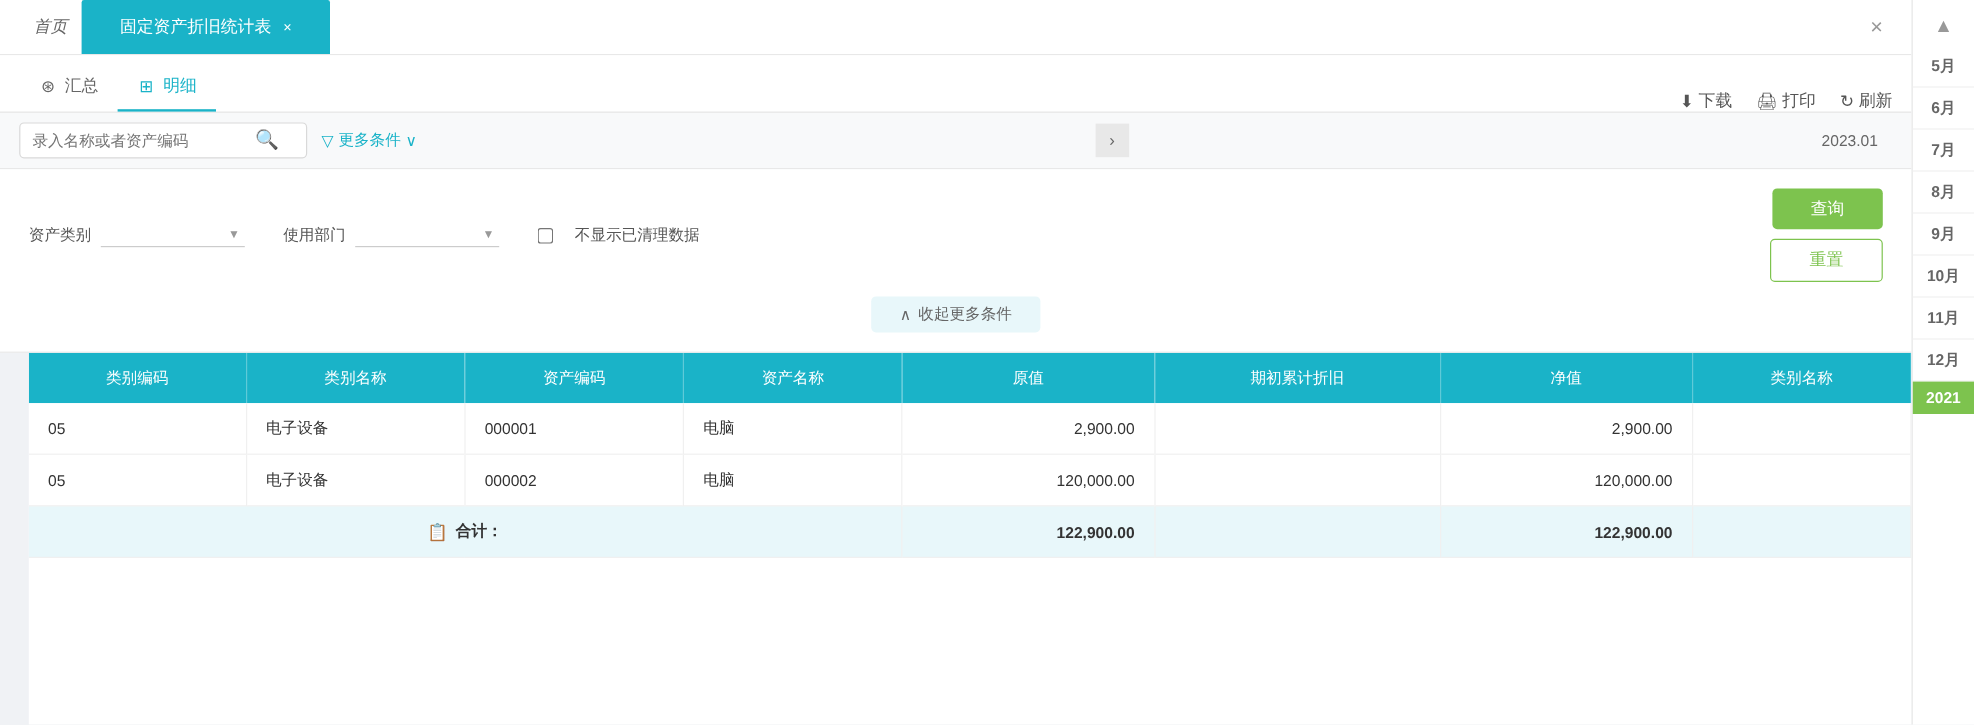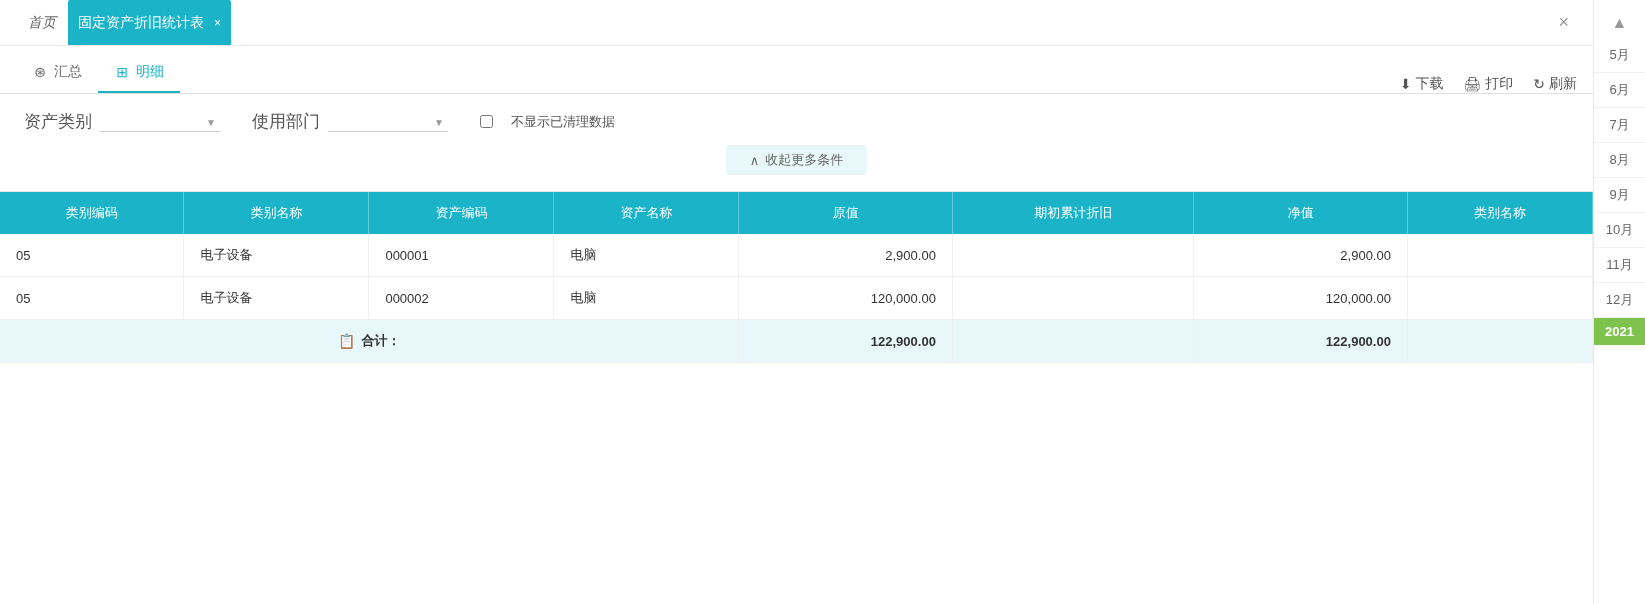--- a/index.html
+++ b/index.html
@@ -28,21 +28,21 @@
       cursor: pointer;
       padding: 0 12px;
       font-style: italic;
     }
     .nav-tab {
       display: flex;
       align-items: center;
       background: #1ab3c8;
       color: #fff;
       font-size: 14px;
-      padding: 0 10px;
+      padding: 0 32px;
       height: 100%;
       cursor: pointer;
       gap: 6px;
       border-radius: 2px 2px 0 0;
     }
     .nav-tab-close {
       font-size: 12px;
       color: #fff;
       cursor: pointer;
       margin-left: 4px;
@@ -160,21 +160,21 @@
       align-items: center;
       gap: 32px;
       margin-bottom: 12px;
     }
     .filter-item {
       display: flex;
       align-items: center;
       gap: 8px;
     }
     .filter-label {
-      font-size: 17px;
+      font-size: 13px;
       color: #555;
       white-space: nowrap;
     }
     .filter-select {
       border: none;
       border-bottom: 1px solid #ccc;
       padding: 2px 24px 2px 4px;
       font-size: 13px;
       color: #333;
       background: transparent;
@@ -248,20 +248,21 @@
       border-radius: 4px;
       width: fit-content;
       margin: 0 auto;
     }
 
     
     .table-wrap {
       flex: 1;
       overflow: auto;
       background: #fff;
+      margin-left: 24px;
     }
     table {
       width: 100%;
       border-collapse: collapse;
       font-size: 13px;
     }
     thead tr {
       background: #1ab3c8;
       color: #fff;
     }
@@ -314,20 +315,21 @@
       gap: 0;
     }
     .month-item {
       width: 100%;
       text-align: center;
       padding: 8px 0;
       font-size: 13px;
       color: #666;
       cursor: pointer;
       border-bottom: 1px solid #f0f0f0;
+      font-weight: bold;
     }
     .year-badge {
       width: 100%;
       text-align: center;
       background: #7dc34e;
       color: #fff;
       font-size: 13px;
       padding: 6px 0;
       font-weight: bold;
     }
@@ -378,20 +380,35 @@
         <span>🖨</span>
         <span>打印</span>
       </div>
       <div class="toolbar-btn">
         <span>↻</span>
         <span>刷新</span>
       </div>
     </div>
   </div>
 
+  <div class="search-bar">
+    <div class="search-input-wrap">
+      <input type="text" placeholder="录入名称或者资产编码" style="">
+      <span style="color:#999; font-size:16px;">🔍</span>
+    </div>
+    <div class="more-conditions">
+      <span>▽</span>
+      <span>更多条件</span>
+      <span>∨</span>
+    </div>
+    <div class="right-panel-toggle">
+      <span>›</span>
+    </div>
+    <span class="date-display">2023.01</span>
+  </div>
 
   <div class="filter-area">
     <div class="filter-row">
       <div class="filter-item">
         <span class="filter-label">资产类别</span>
         <div class="filter-select-wrap">
           <select class="filter-select">
             <option value=""></option>
           </select>
         </div>
@@ -400,20 +417,24 @@
         <span class="filter-label">使用部门</span>
         <div class="filter-select-wrap">
           <select class="filter-select">
             <option value=""></option>
           </select>
         </div>
       </div>
       <div class="filter-checkbox-item">
         <input type="checkbox" style="">
         <span class="filter-checkbox-label">不显示已清理数据</span>
+      </div>
+      <div class="filter-actions">
+        <button class="btn-query">查询</button>
+        <button class="btn-reset">重置</button>
       </div>
     </div>
     <div style="display:flex; justify-content:center;">
       <div class="collapse-btn">
         <span>∧</span>
         <span>收起更多条件</span>
       </div>
     </div>
   </div>
 

